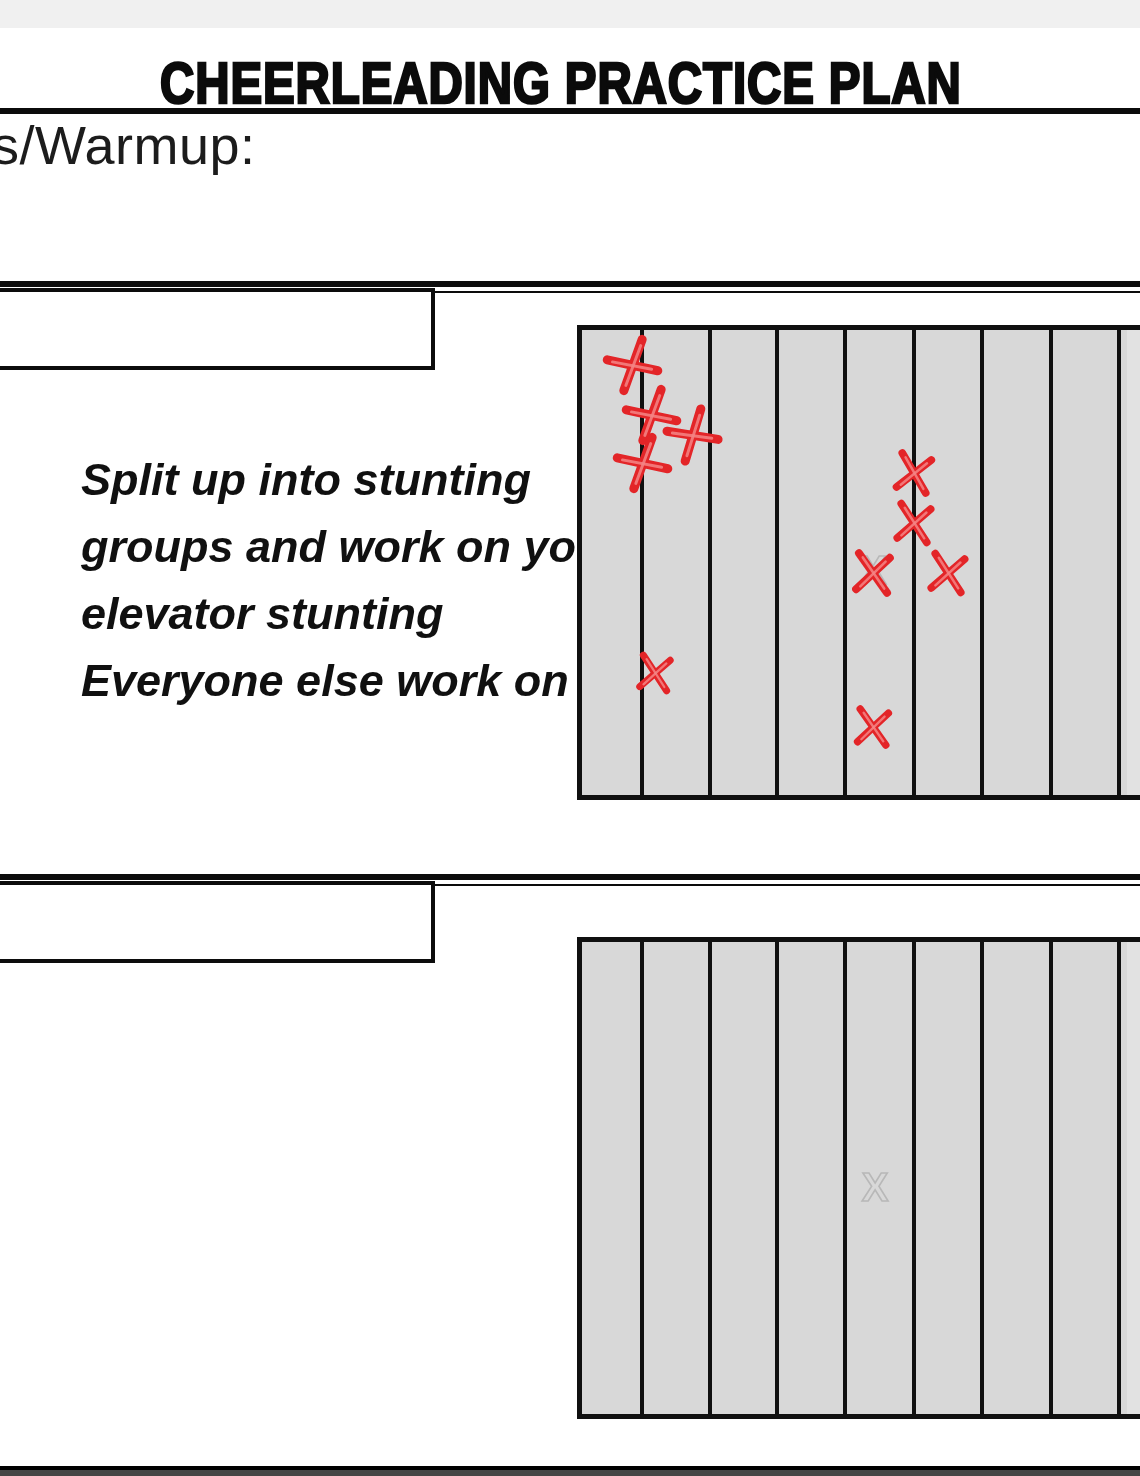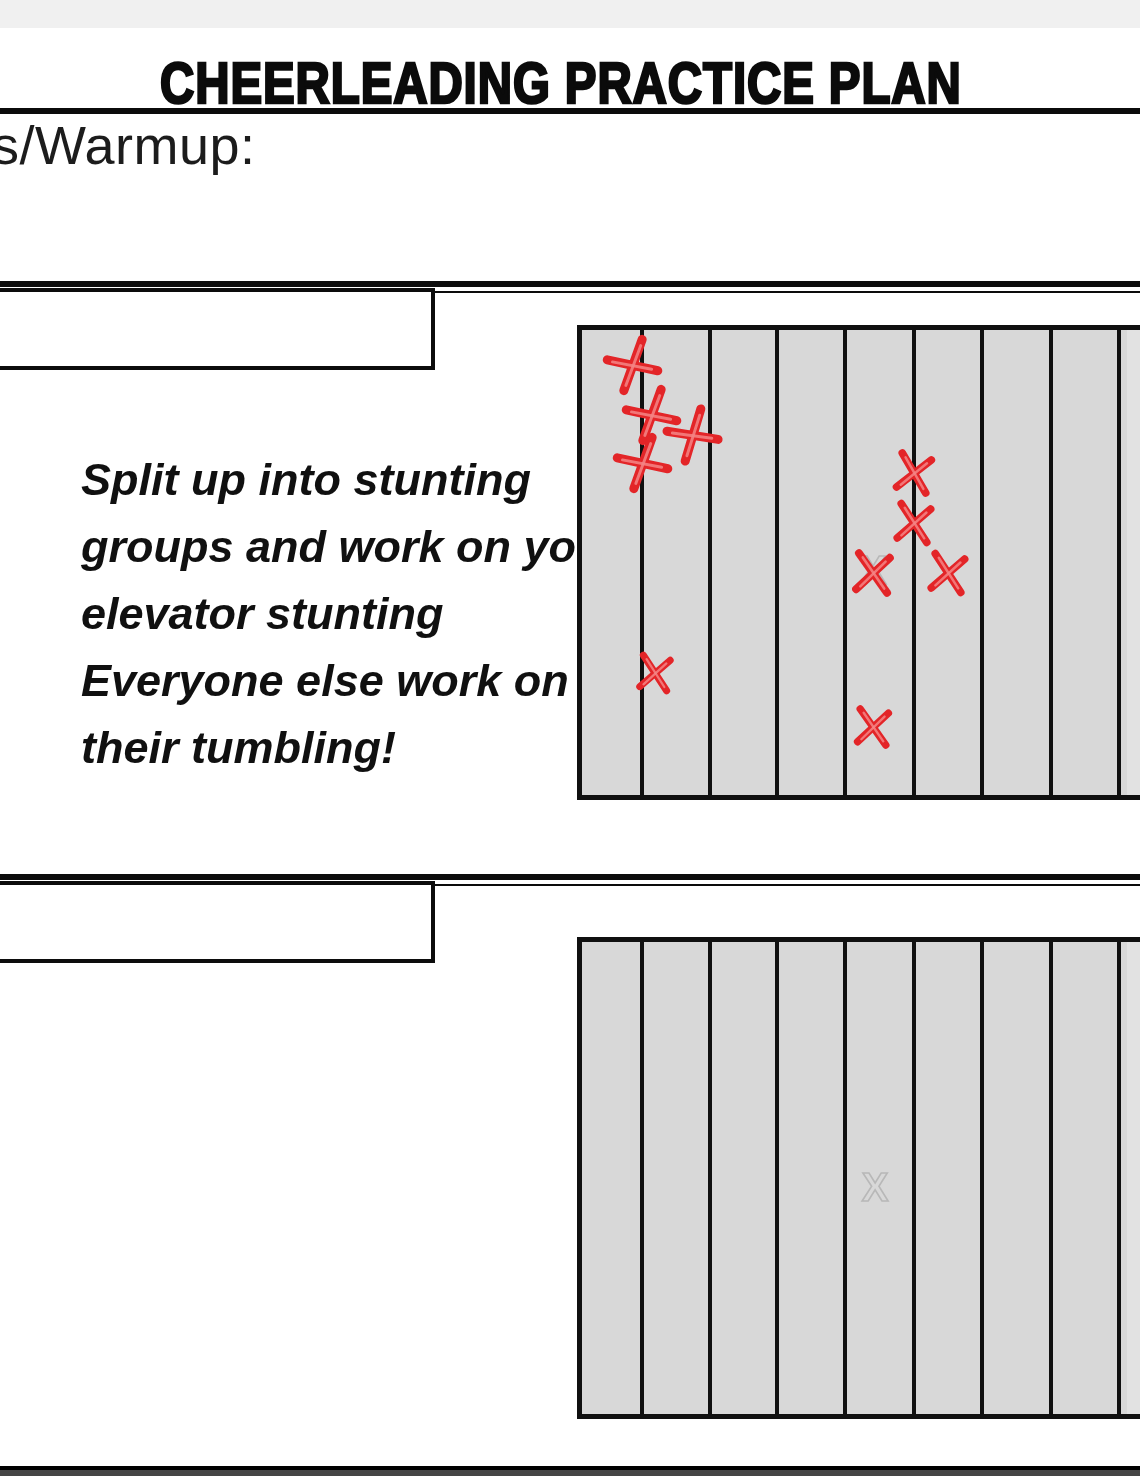--- a/index.html
+++ b/index.html
@@ -63,21 +63,20 @@
 
   <div class="rule-thick" style="top:281px;"></div>
   <div class="rule-thin" style="top:291px;"></div>
   <div class="entry-box" style="top:288px;"></div>
 
   <div class="note">
     <div class="note-line">Split up into stunting</div>
     <div class="note-line">groups and work on your</div>
     <div class="note-line">elevator stunting</div>
     <div class="note-line">Everyone else work on</div>
-    <div class="note-line">their tumbling!</div>
   </div>
 
   <div class="mat" style="left: 577px; top: 325px; width: 563px; height: 475px; background: rgb(216, 216, 216);">
       <div class="mat-line" style="left: 58px; background: rgb(16, 16, 16);"></div>
       <div class="mat-line" style="left: 126px; background: rgb(16, 16, 16);"></div>
       <div class="mat-line" style="left: 193px; background: rgb(16, 16, 16);"></div>
       <div class="mat-line" style="left: 261px; background: rgb(16, 16, 16);"></div>
       <div class="mat-line" style="left: 330px; background: rgb(16, 16, 16);"></div>
       <div class="mat-line" style="left: 398px; background: rgb(16, 16, 16);"></div>
       <div class="mat-line" style="left: 467px; background: rgb(16, 16, 16);"></div>

